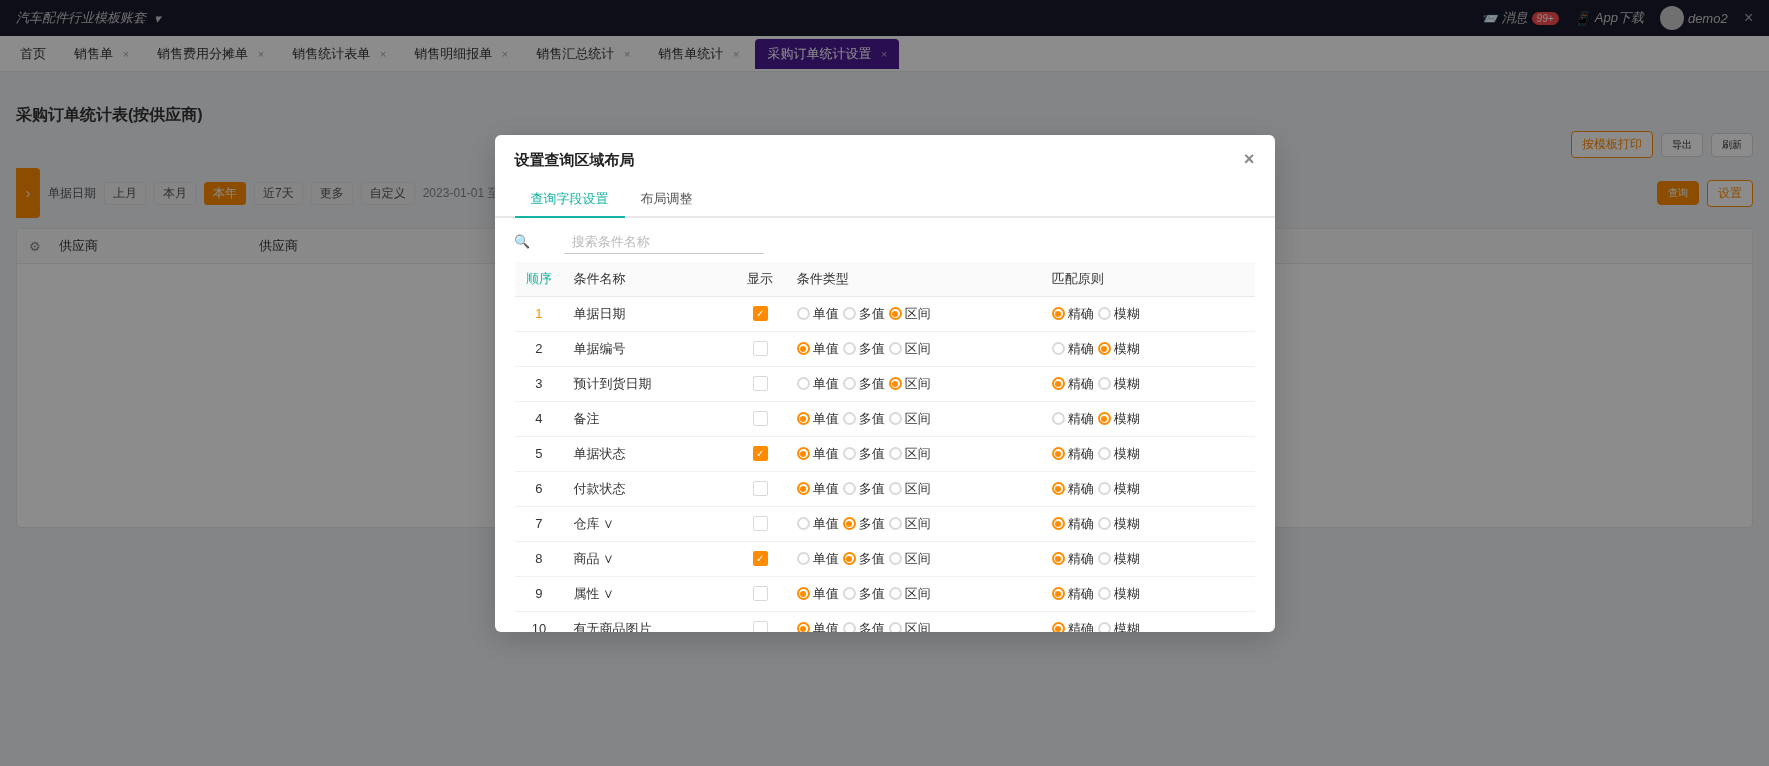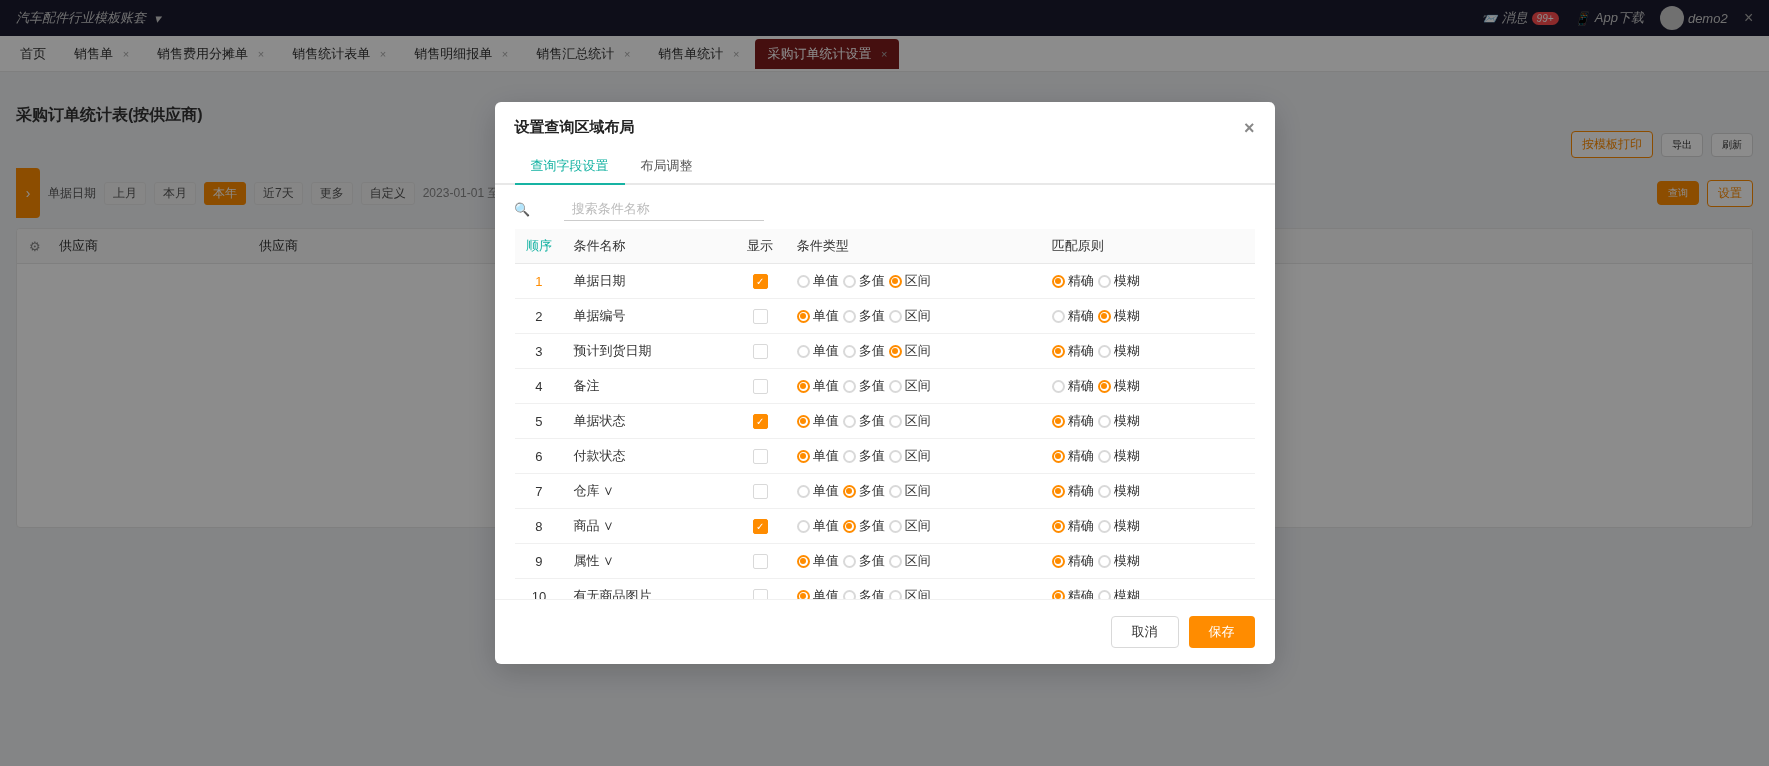--- a/index.html
+++ b/index.html
@@ -39,21 +39,21 @@
     }
     .tab-item {
       padding: 6px 12px;
       border-radius: 4px 4px 0 0;
       font-size: 13px;
       cursor: pointer;
       color: #333;
       white-space: nowrap;
     }
     .tab-item.active {
-      background: #7f1d1d;
+      background: #4c1d95;
       color: white;
     }
     .tab-item .tab-close { margin-left: 6px; font-size: 11px; color: #aaa; }
 
     
     .page-content {
       padding: 12px 16px;
     }
     .page-title { font-size: 16px; font-weight: bold; color: #333; margin-bottom: 12px; }
     .toolbar-btn {
@@ -123,20 +123,21 @@
       box-shadow: 0 8px 32px rgba(0,0,0,0.18);
     }
     .modal-header {
       display: flex;
       align-items: center;
       justify-content: space-between;
       padding: 16px 20px 0 20px;
       font-size: 15px;
       font-weight: bold;
       color: #222;
+      font-family: Liberation Mono, monospace;
     }
     .modal-close {
       cursor: pointer;
       color: #888;
       font-size: 18px;
       line-height: 1;
     }
 
     
     .modal-tabs {
@@ -804,18 +805,14 @@
                     <span class="radio-circle"></span>
                     <span>模糊</span>
                   </label>
                 </div>
               </td>
             </tr>
           </tbody>
       </table>
     </div>
 
-    <div class="modal-footer">
-      <button class="btn-cancel">取消</button>
-      <button class="btn-save">保存</button>
-    </div>
   </div>
 </div>
 
 </body></html>

